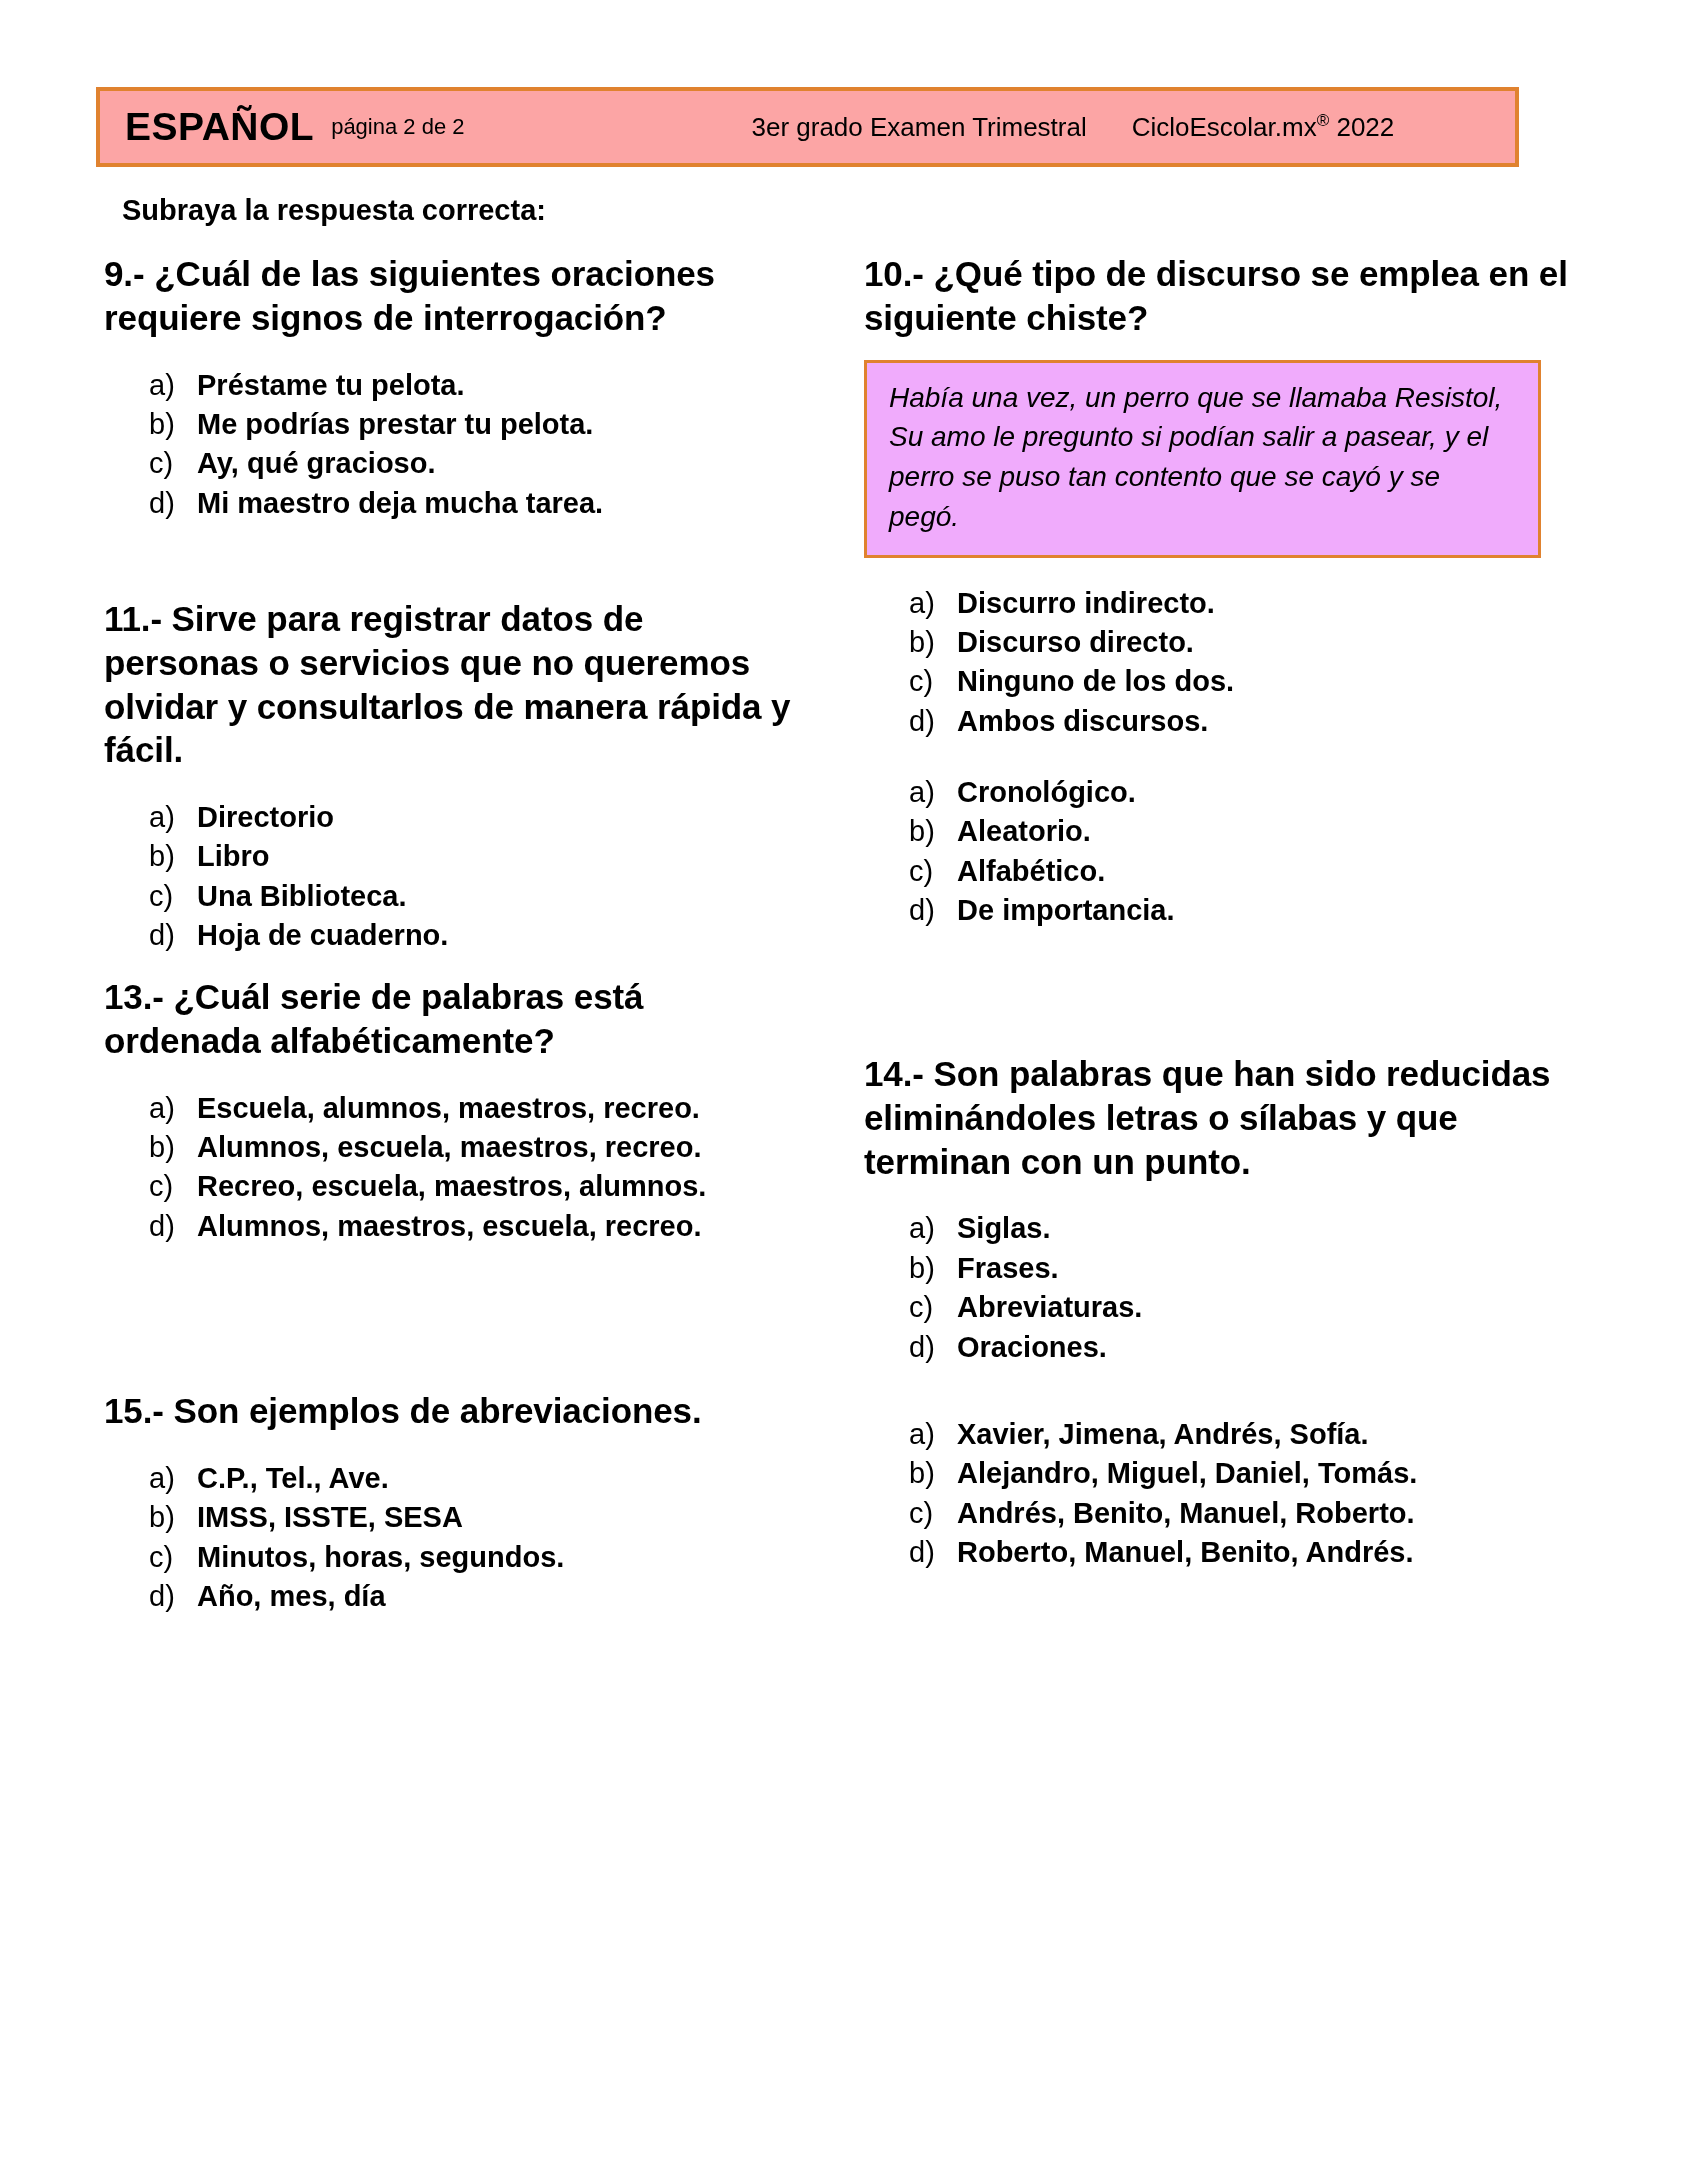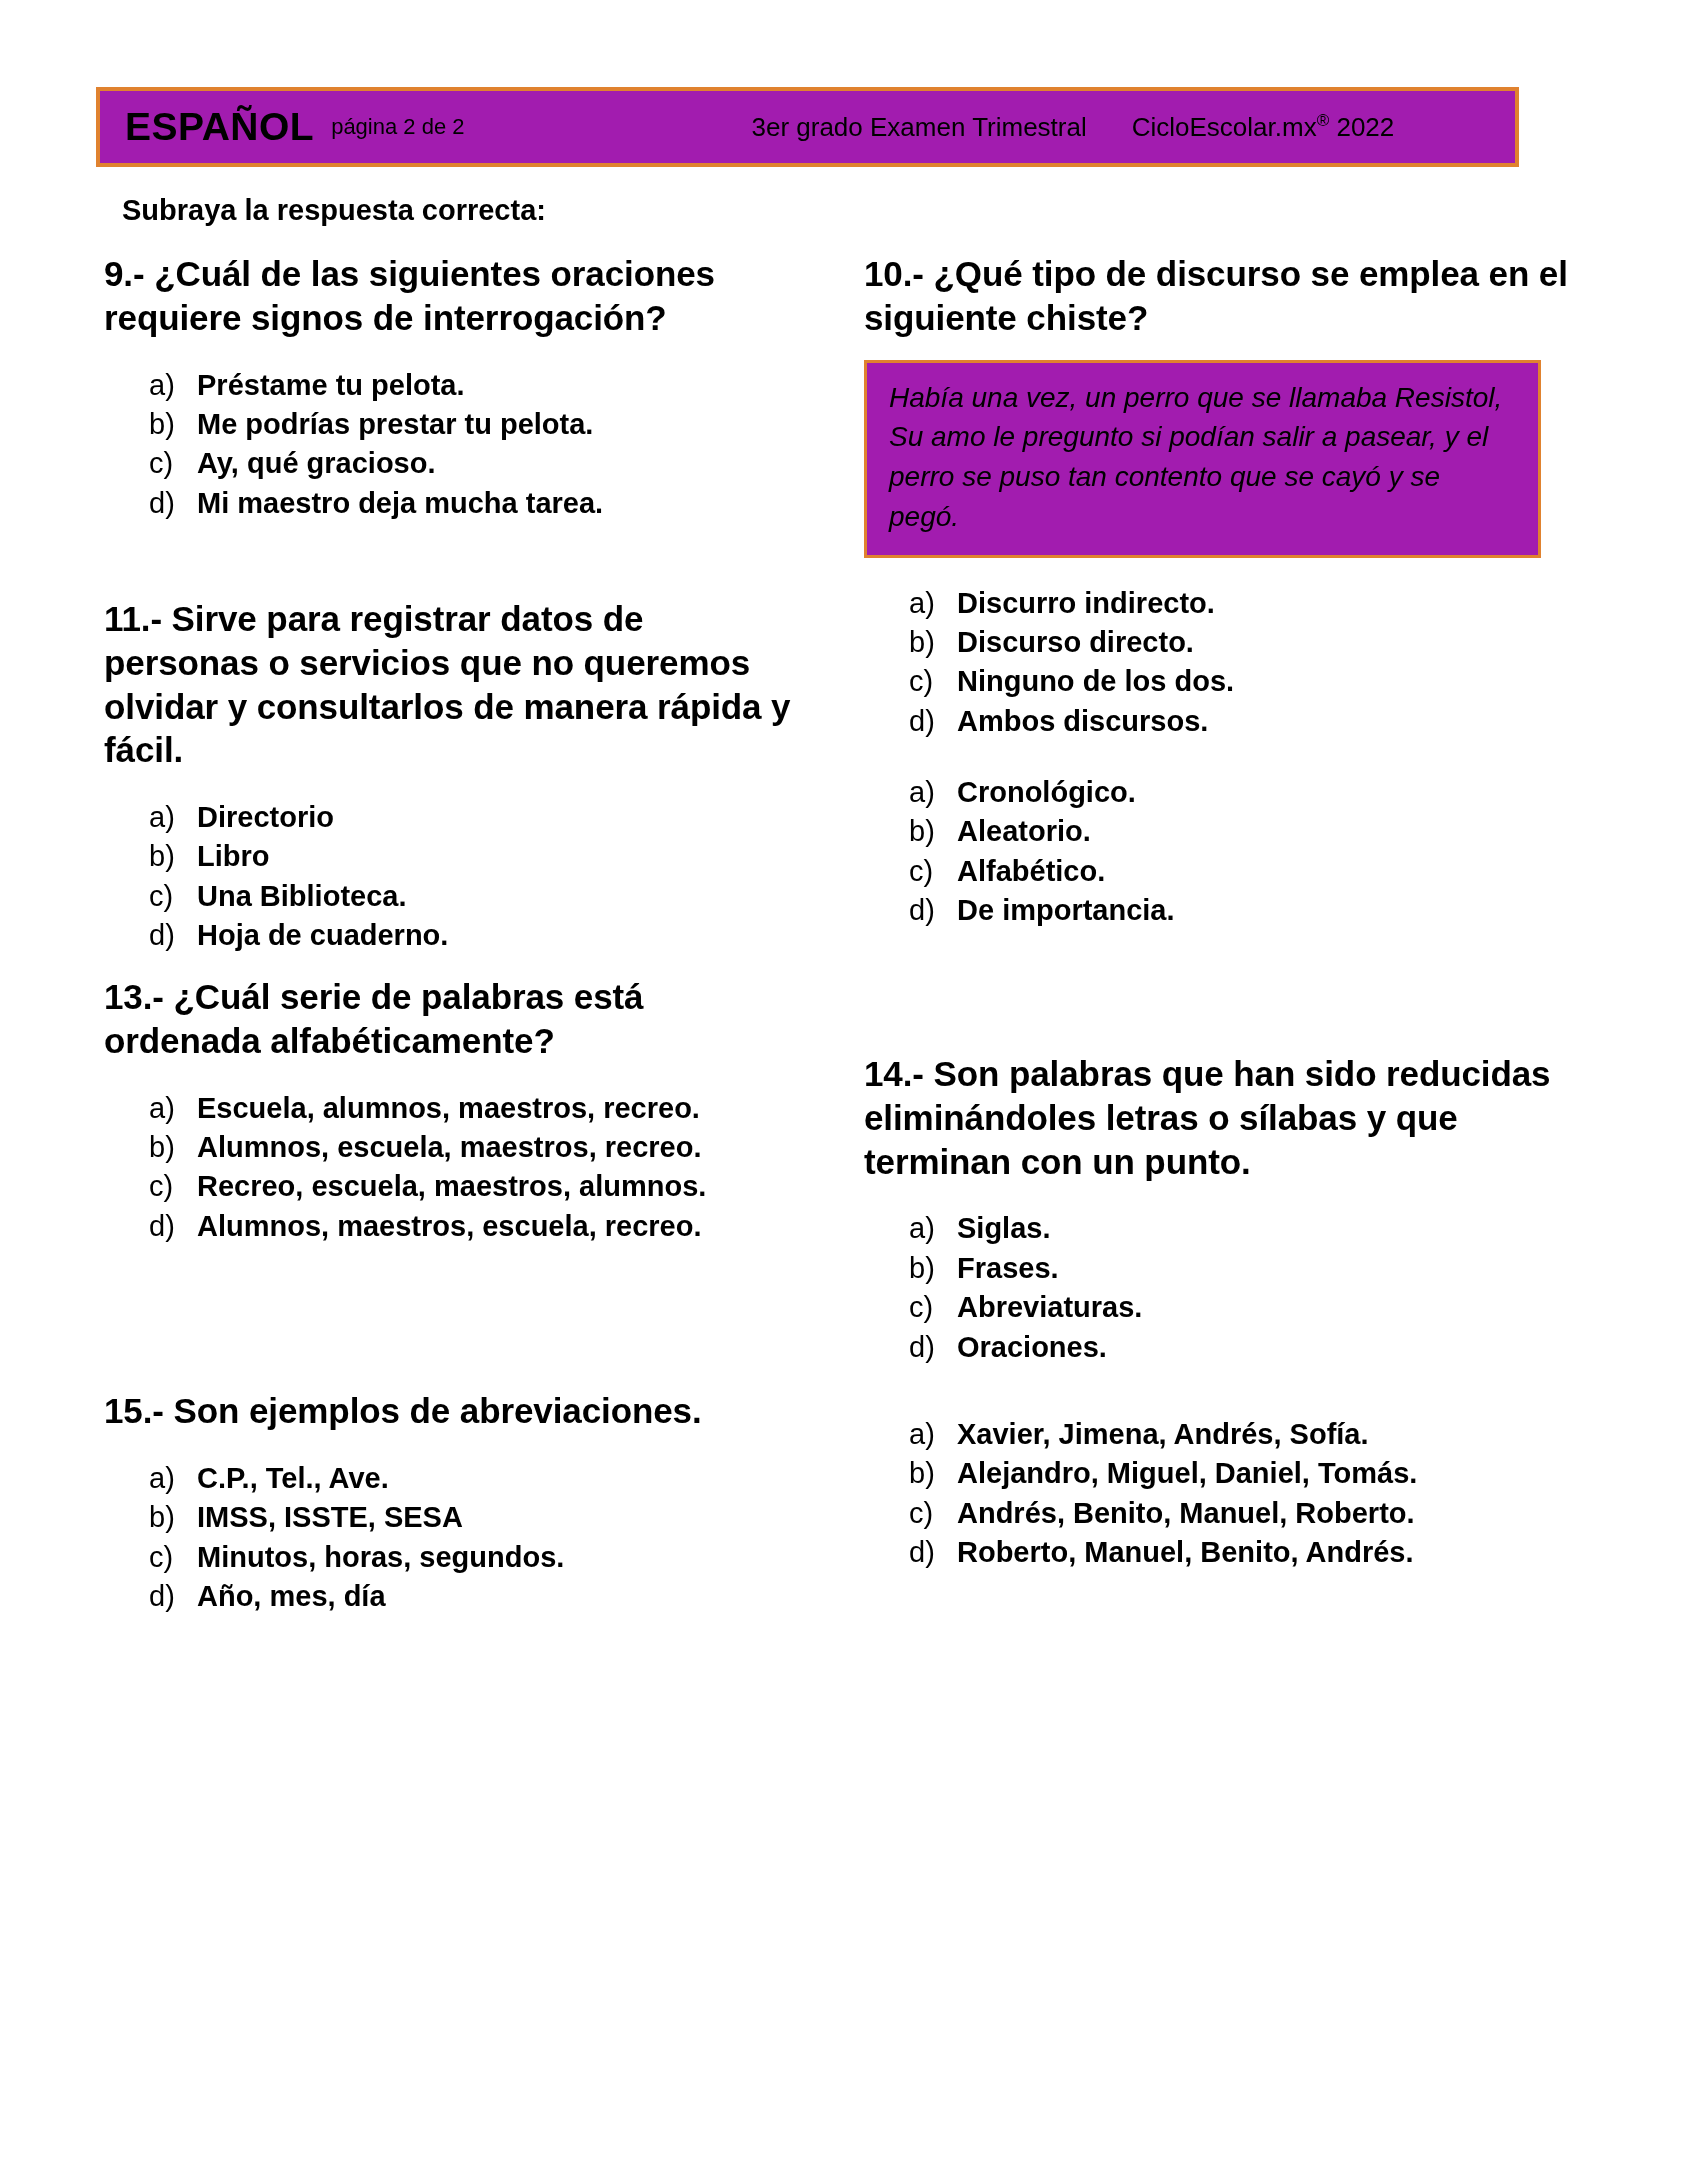--- a/index.html
+++ b/index.html
@@ -26,21 +26,21 @@
   }
 
   
   .header-banner {
     position: absolute;
     left: 96px;
     top: 87px;
     width: 1423px;
     height: 80px;
     box-sizing: border-box;
-    background: #a21caf;
+    background: #fca5a5;
     border: 4px solid #e0822f;
     display: flex;
     align-items: center;
   }
   .hdr-subject {
     font-size: 39px;
     font-weight: bold;
     letter-spacing: 0.5px;
     margin-left: 25px;
     white-space: nowrap;
@@ -111,21 +111,21 @@
   }
   .opt-label {
     display: inline-block;
     min-width: 48px;
   }
   .opt-text { display: inline-block; font-weight: bold; }
 
   
   .joke-box {
     box-sizing: border-box;
-    background: #a21caf;
+    background: #f0abfc;
     border: 3px solid #e0822f;
     padding: 15px 22px 18px 22px;
     width: 677px;
     margin-top: 20px;
   }
   .joke-text {
     font-size: 28px;
     font-style: italic;
     line-height: 1.42;
     margin: 0;

